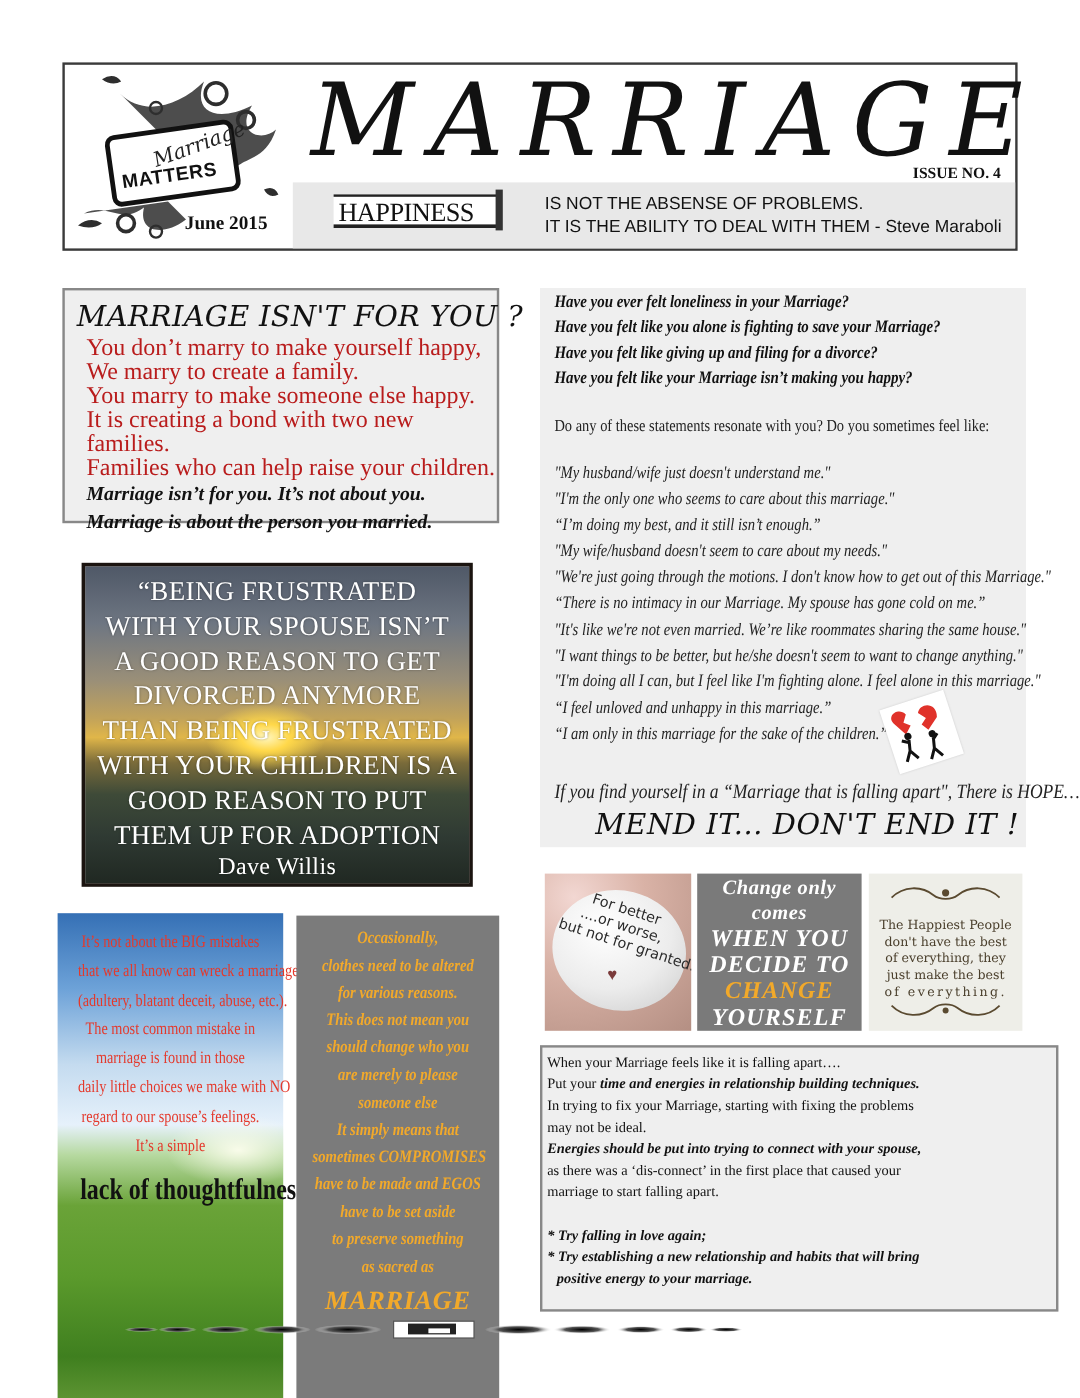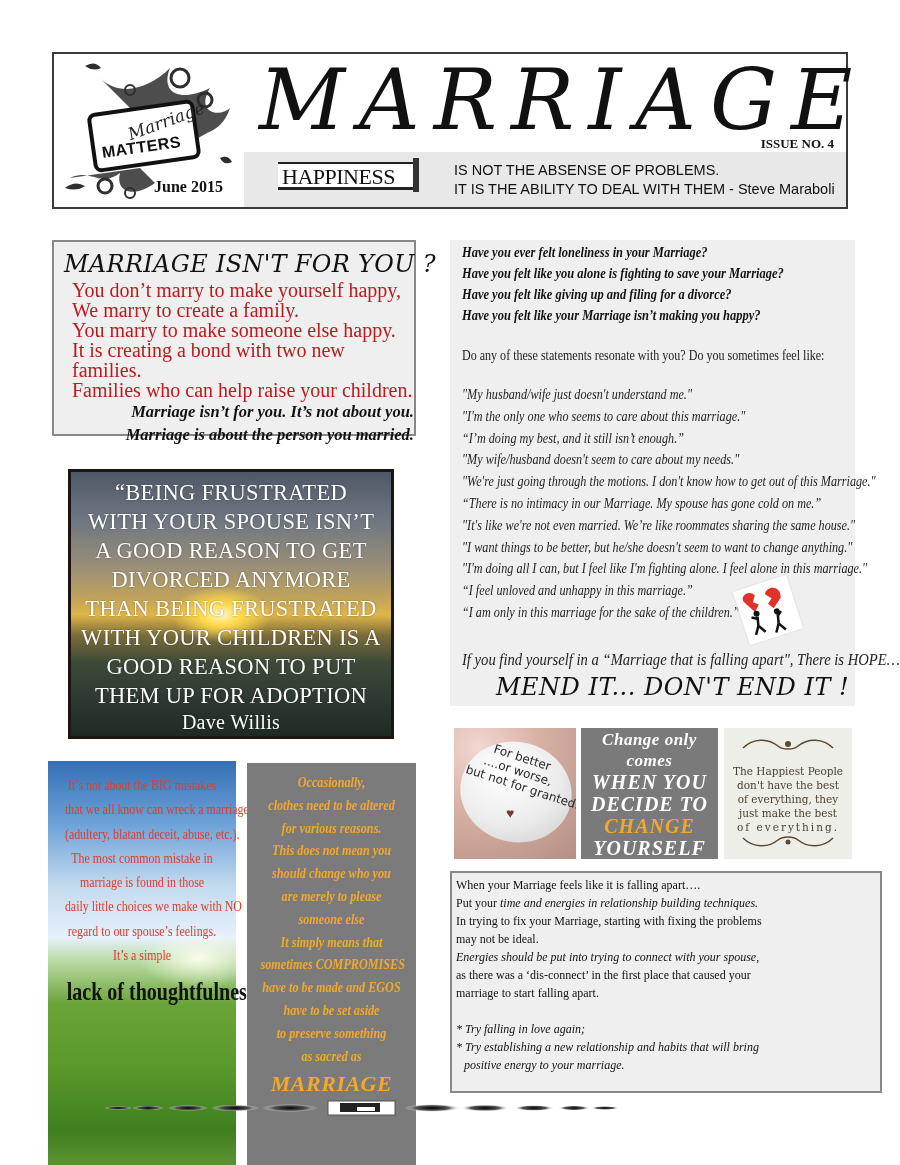--- a/index.html
+++ b/index.html
@@ -63,21 +63,21 @@
   
   .box-left {
     position: absolute; left: 52px; top: 240px; width: 364px; height: 196px;
     border: 2px solid #888; background: #efefef; padding: 8px 0 0 10px;
   }
   .box-left h2 {
     font-family: "DejaVu Serif", serif; font-style: italic; font-weight: normal;
     font-size: 24px; color: #111; white-space: nowrap; margin-bottom: 2px; letter-spacing: 0.3px;
   }
   .box-left .line { font-size: 20px; line-height: 20px; padding-left: 8px; color: #b91c1c; }
-  .box-left .bold { font-weight: bold; font-style: italic; font-size: 16.5px; line-height: 23px; padding-left: 8px; color: #111; text-align: right; }
+  .box-left .bold { font-weight: bold; font-style: italic; font-size: 16.5px; line-height: 23px; padding-left: 8px; color: #111; }
 
   
   .sunset {
     position: absolute; left: 68px; top: 469px; width: 326px; height: 270px;
     border: 3px solid #1b1410;
     background:
       radial-gradient(ellipse 50px 28px at 47% 54%, #fff7c0 0%, #ffd84a 40%, rgba(255,190,40,0) 100%),
       linear-gradient(180deg, #4f5867 0%, #6e7682 18%, #9a8f78 36%, #c2a35a 48%, #e0b649 54%, #7a6b3a 62%, #3e4a38 72%, #2f3a33 85%, #202822 100%);
     text-align: center; color: #ffffff; padding-top: 6px;
   }
@@ -156,21 +156,21 @@
   }
   .clothes .l { font-size: 14.5px; line-height: 22.8px; transform: scaleX(0.84); white-space: nowrap; }
   .clothes .big { font-size: 22px; line-height: 30px; margin-top: 2px; letter-spacing: 0.5px; }
 
   
   .box-bottom {
     position: absolute; left: 450px; top: 871px; width: 432px; height: 222px;
     border: 2px solid #888; background: #efefef; padding: 3px 0 0 4px;
     font-family: "Liberation Serif", serif; font-size: 12px; line-height: 18px; color: #111;
   }
-  .box-bottom .bi { font-weight: normal; font-style: italic; }
+  .box-bottom .bi { font-weight: bold; font-style: italic; }
   .box-bottom .gap { height: 18px; }
   .box-bottom p { white-space: nowrap; }
 
   
   .ornament { position: absolute; left: 100px; top: 1098px; width: 700px; height: 20px; }
 </style>
 </head>
 <body>
 
 <header class="masthead">

